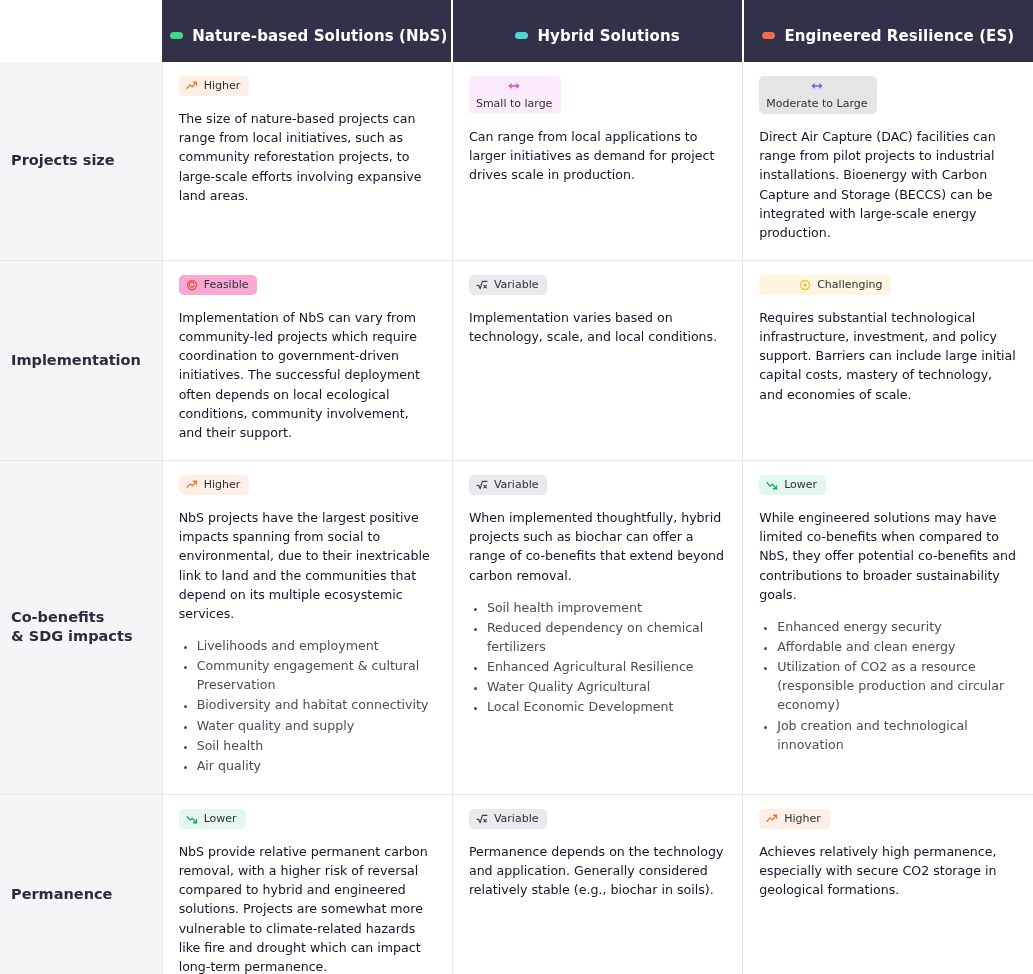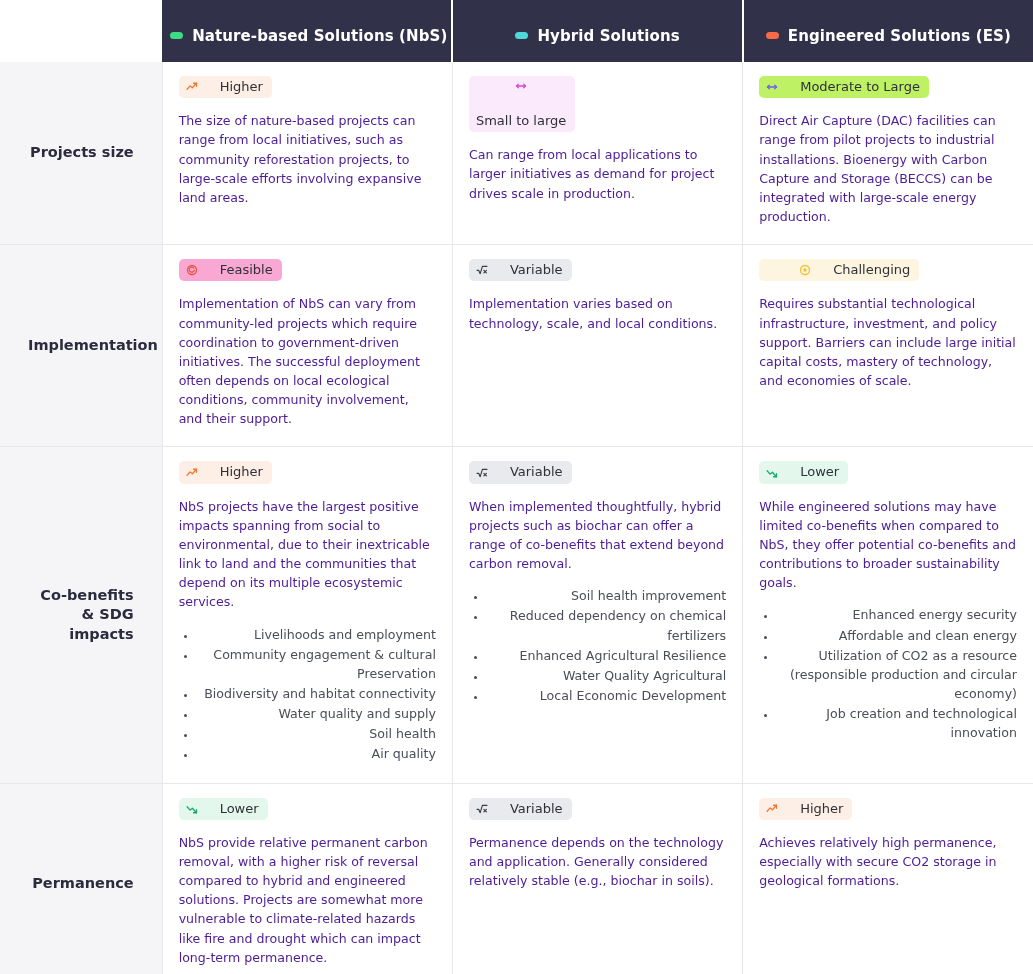--- a/index.html
+++ b/index.html
@@ -63,43 +63,43 @@
   td {
     vertical-align: top;
     padding: 0;
     border-bottom: 1px solid #e8e8ec;
   }
   tr:last-child td { border-bottom: none; }
 
   td.rowlabel {
     background: #f5f5f7;
     vertical-align: middle;
-    text-align: right;
+    text-align: left;
     font-size: 14.5px;
     font-weight: bold;
     color: #2b2b3d;
     line-height: 1.35;
-    padding: 10px 28px;
+    padding: 10px 11px;
     border-right: 1px solid #e8e8ec;
   }
   td.datacell {
     background: #ffffff;
     padding: 14px 16px 18px 16px;
     border-right: 1px solid #e8e8ec;
   }
   td.datacell:last-child { border-right: none; }
 
   
   .badge {
     display: inline-flex;
     align-items: center;
-    gap: 22px;
+    gap: 6px;
     padding: 4px 9px 4px 7px;
     border-radius: 5px;
-    font-size: 13px;
+    font-size: 11px;
     font-weight: normal;
     color: #2f3038;
     line-height: 1.1;
     margin-bottom: 13px;
     white-space: nowrap;
   }
   .badge .bi {
     display: inline-flex;
     align-items: center;
     justify-content: center;
@@ -107,37 +107,37 @@
     flex: 0 0 auto;
   }
   .badge svg { display: block; }
 
   .b-higher     { background: #fdeee6; }
   .b-lower      { background: #e3f7ec; justify-content: space-between; }
   .b-variable   { background: #e9eaee; text-align: center; }
   .b-feasible   { background: #f9a8d4; }
   .b-challenging{ background: #fdf5e0; padding-left: 40px; }
   .b-smalllarge { background: #fbeafb; flex-direction: column; }
-  .b-moderate   { background: #bef264; }
+  .b-moderate   { background: #e5e5e5; flex-direction: column; }
 
   
   p.ctext {
     margin: 0;
     font-size: 12.6px;
     line-height: 1.52;
-    color: #4c1d95;
+    color: #0f172a;
   }
   ul.clist {
     margin: 13px 0 0 0;
     padding-left: 18px;
     font-size: 12.6px;
     line-height: 1.52;
     color: #4b4e58;
   }
-  ul.clist li { margin: 0 0 1px 0; text-align: right; }
+  ul.clist li { margin: 0 0 1px 0; }
   ul.clist li::marker { font-size: 11px; }
 </style>
 </head>
 <body>
 
 <div class="table-wrap">
   <table class="cdr-table">
     <colgroup>
       <col class="c-label">
       <col class="c-col">
@@ -150,21 +150,21 @@
       <th class="hcell"><span class="hinner">
               <span class="dot" style="background: rgb(61, 220, 132);"></span>
               <span>Nature-based Solutions (NbS)</span>
             </span></th>
           <th class="hcell"><span class="hinner">
               <span class="dot" style="background: rgb(78, 216, 216);"></span>
               <span>Hybrid Solutions</span>
             </span></th>
           <th class="hcell"><span class="hinner">
               <span class="dot" style="background: rgb(249, 106, 75);"></span>
-              <span>Engineered Solutions (ES)</span>
+              <span>Engineered Resilience (ES)</span>
             </span></th>
         </tr>
     </thead>
     <tbody>
         <tr>
           <td class="rowlabel"><span>Projects size</span></td>
           <td class="datacell"><div class="badge b-higher">
               <span class="bi">
                 <svg width="12" height="12" viewBox="0 0 16 16">
                   <polyline points="1.5,11 5.5,6.5 8.5,9 14,3" stroke="#f2762e" fill="none" stroke-width="1.7" stroke-linecap="round" stroke-linejoin="round"></polyline>

